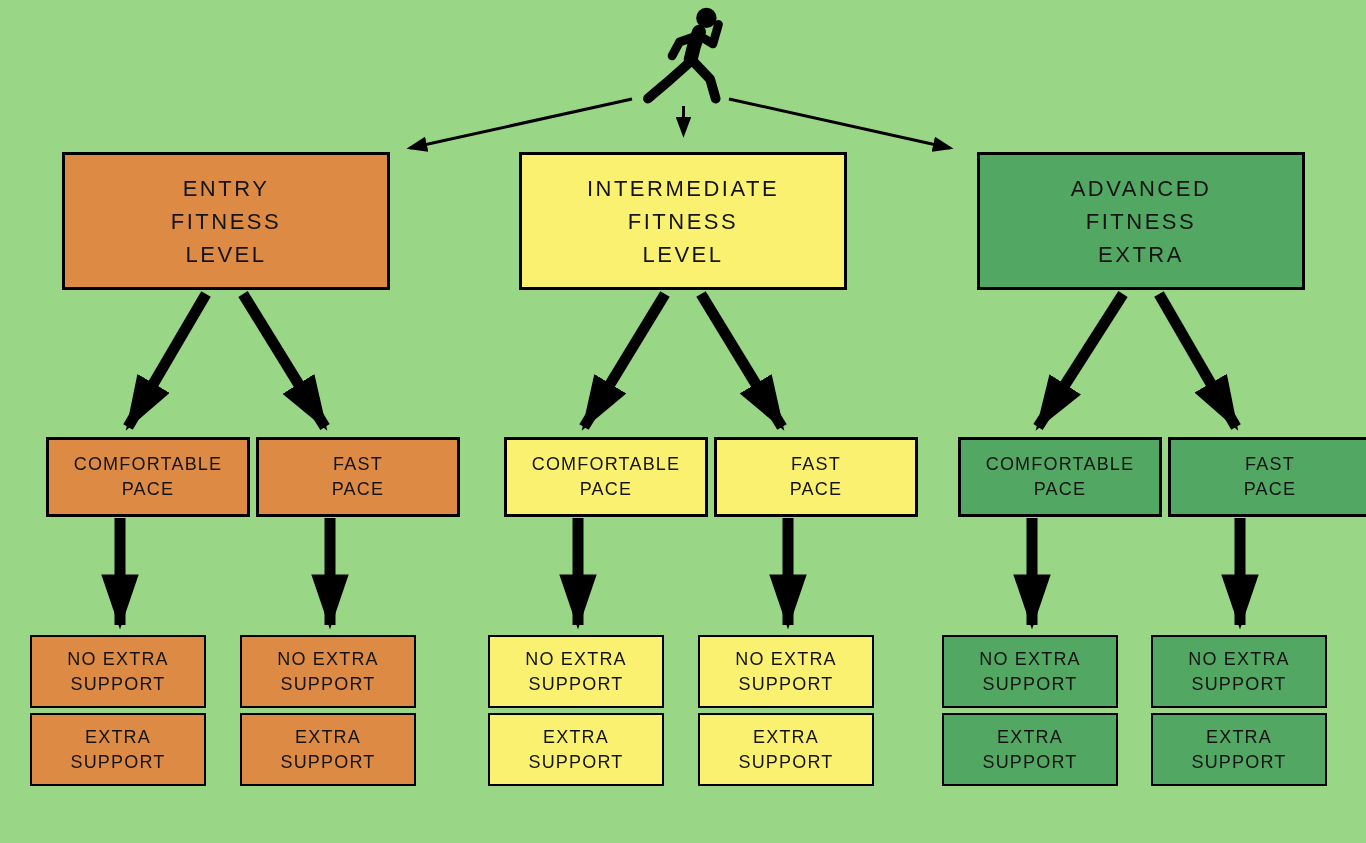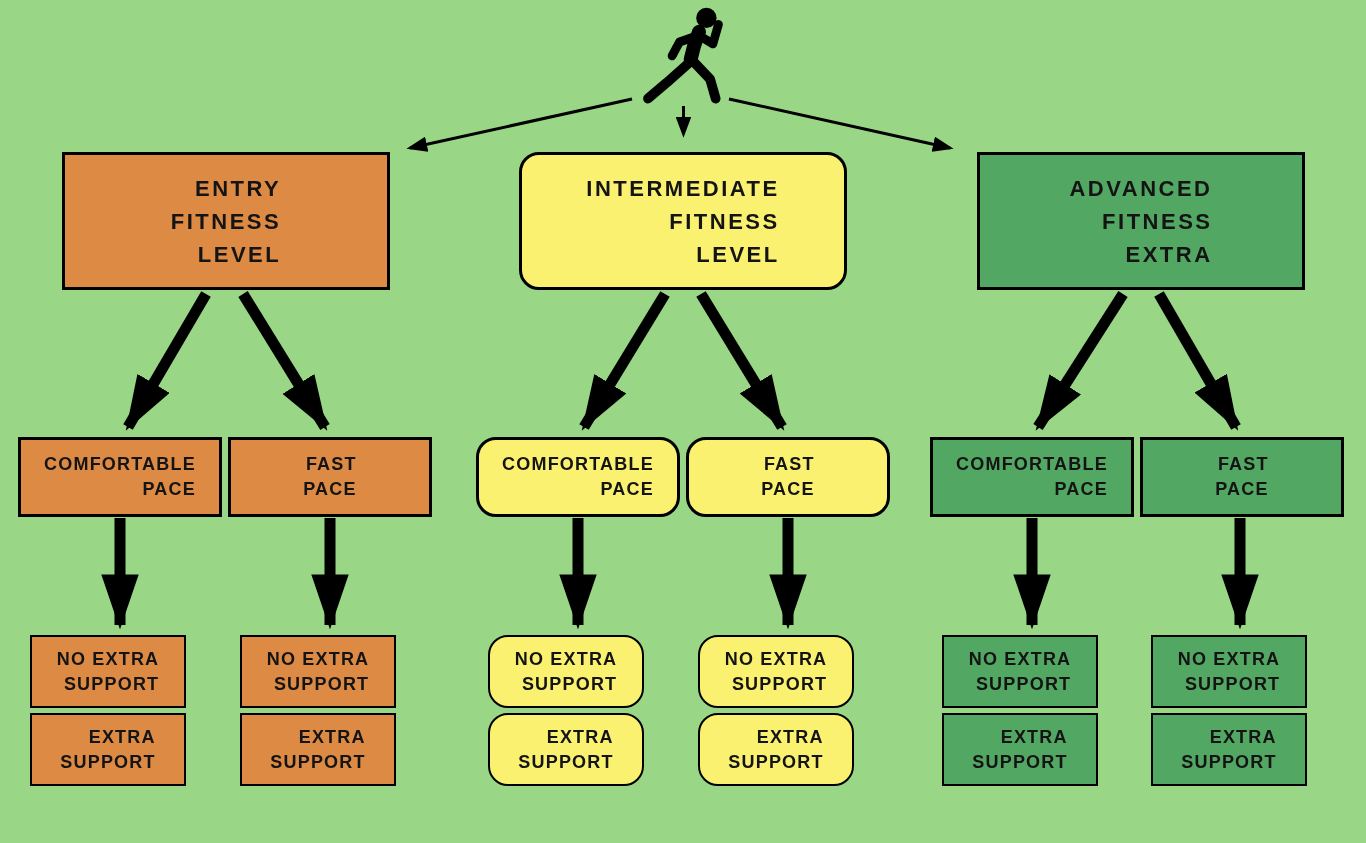--- a/index.html
+++ b/index.html
@@ -16,30 +16,30 @@
   #arrow-layer{position:absolute;left:0;top:0;width:1366px;height:843px;}
   #runner-svg{position:absolute;left:639px;top:4px;width:94px;height:102px;}
   .box{
     position:absolute;
     box-sizing:border-box;
     border:3px solid #000;
     display:flex;align-items:center;justify-content:center;
     text-align:center;
     color:#141414;
   }
-  .lbl{white-space:pre-line;font-weight:bold;text-align:right;}
+  .lbl{white-space:pre-line;font-weight:normal;}
   
   .l1{top:152px;height:138px;width:328px;font-size:22px;line-height:33px;letter-spacing:2.5px;}
-  .l2{top:437px;height:80px;width:204px;font-size:18px;line-height:25px;letter-spacing:1.2px;}
-  .l3{height:73px;width:156px;font-size:18px;line-height:25px;letter-spacing:1.2px;border-width:2px;}
+  .l2{top:437px;height:80px;width:204px;font-size:18px;line-height:25px;letter-spacing:1.2px;margin-left:28px;}
+  .l3{height:73px;width:176px;font-size:18px;line-height:25px;letter-spacing:1.2px;border-width:2px;}
   .r-no{top:635px;}
   .r-ex{top:713px;}
   
   .c-entry{background:#DD8A44;}
-  .c-mid{background:#FBF170;border-radius:20px;}
+  .c-mid{background:#FBF170;}
   .c-adv{background:#52A763;}
   
   #box-entry{left:62px;}
   #box-mid{left:519px;}
   #box-adv{left:977px;}
   #p-e1{left:18px;}  #p-e2{left:228px;}
   #p-m1{left:476px;} #p-m2{left:686px;}
   #p-a1{left:930px;} #p-a2{left:1140px;}
   #s-e1a{left:30px;}  #s-e1b{left:30px;}
   #s-e2a{left:240px;} #s-e2b{left:240px;}

